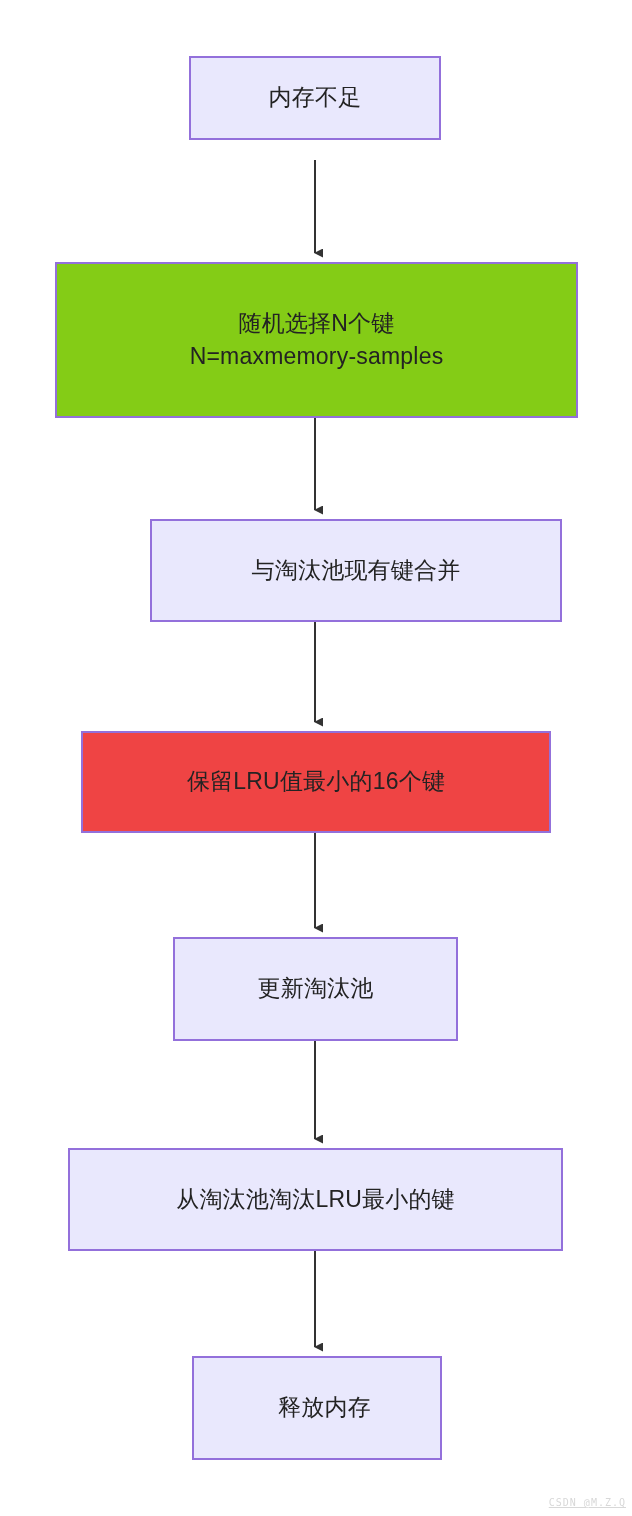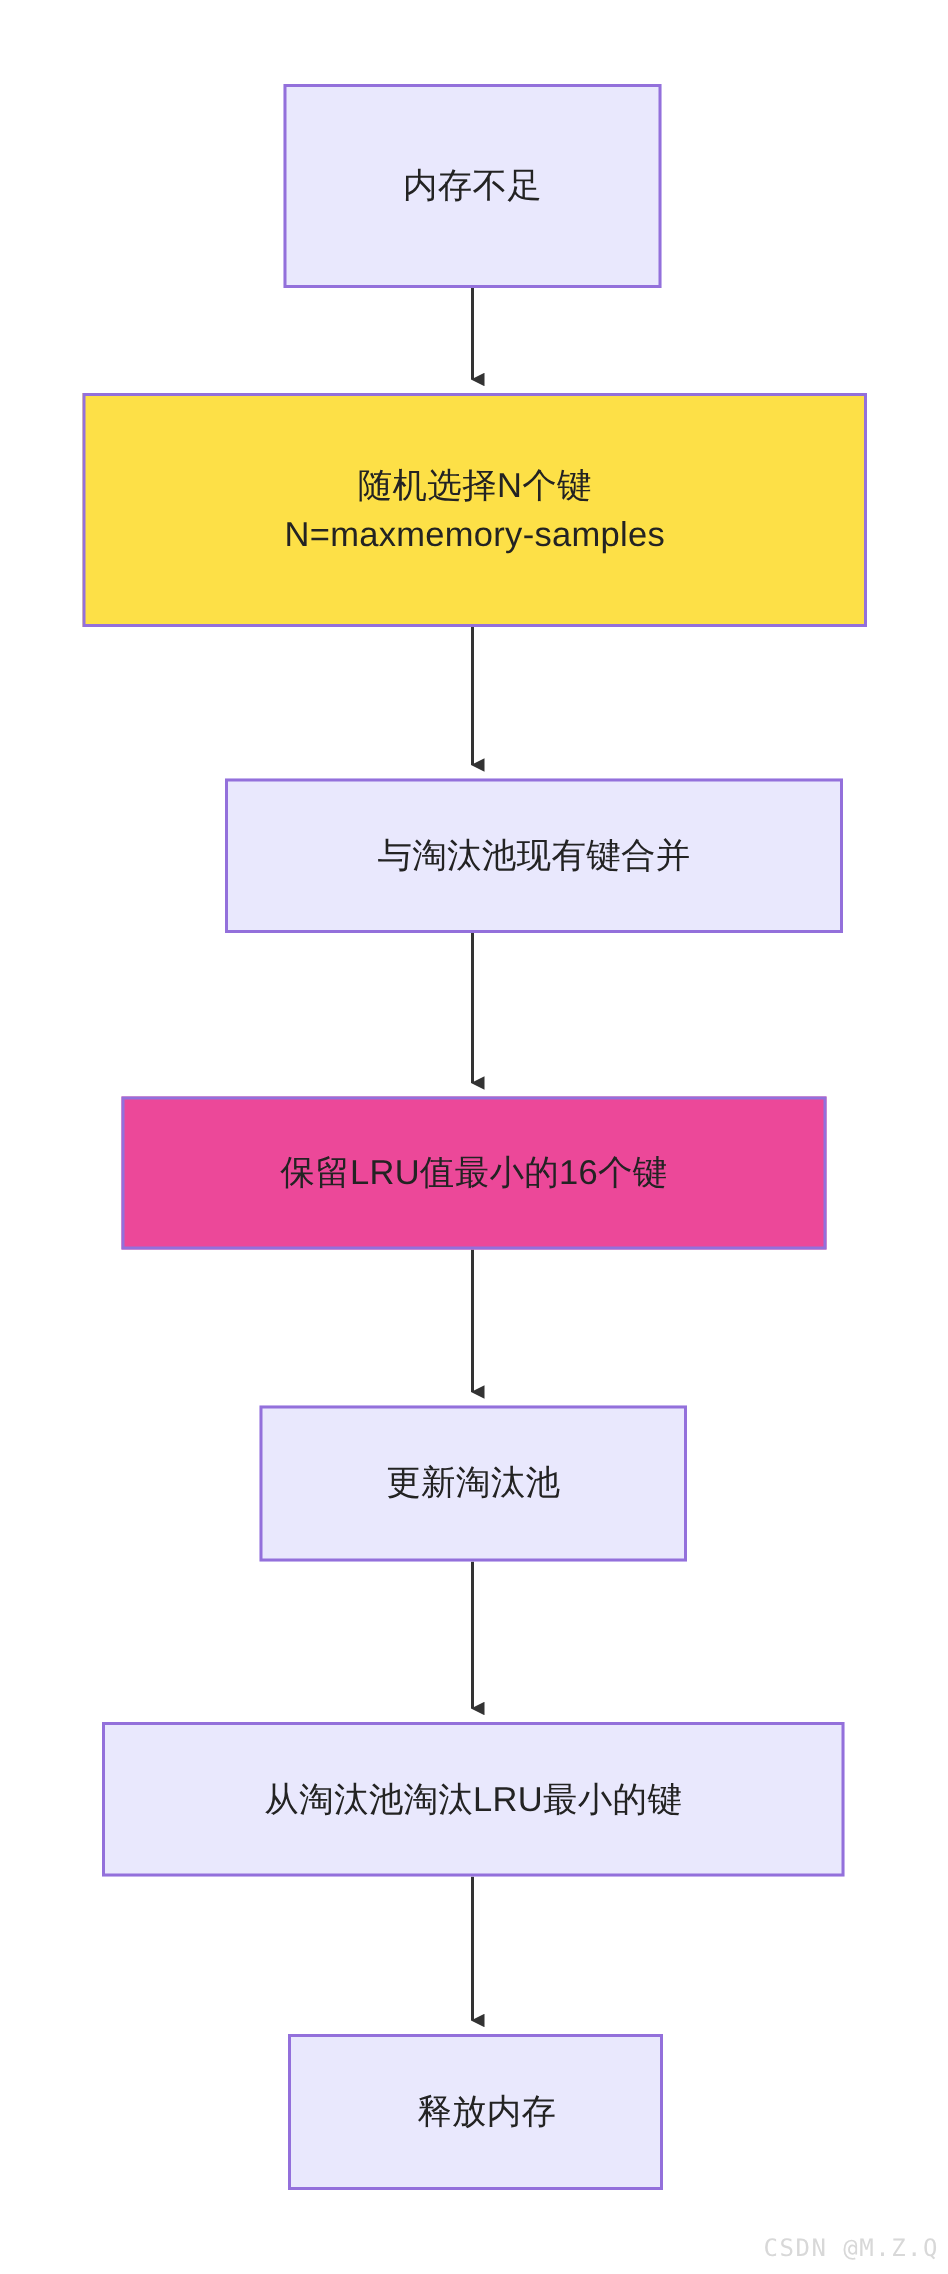--- a/index.html
+++ b/index.html
@@ -38,24 +38,25 @@
     line-height: 1.45;
     letter-spacing: 0.2px;
     white-space: pre-line;
     user-select: none;
   }
   .watermark {
     position: absolute;
     right: 6px;
     bottom: 8px;
     font-family: "DejaVu Sans Mono", "Liberation Mono", monospace;
-    font-size: 16px;
+    font-size: 10px;
     letter-spacing: 1px;
     color: #d8d8d8;
     user-select: none;
+    text-decoration: underline;
   }
 </style>
 </head>
 <body>
 
 <div id="canvas">
 
   <svg id="flow-svg" viewBox="0 0 632 1516" xmlns="http://www.w3.org/2000/svg">
     <defs>
       <marker id="arrowhead" markerWidth="9" markerHeight="9" refX="4.5" refY="8" orient="auto" markerUnits="userSpaceOnUse">
@@ -65,34 +66,34 @@
     <g id="edges-group">
         <line x1="315" y1="160" x2="315" y2="253" stroke="#333333" stroke-width="2" marker-end="url(#arrowhead)"></line>
         <line x1="315" y1="418" x2="315" y2="510" stroke="#333333" stroke-width="2" marker-end="url(#arrowhead)"></line>
         <line x1="315" y1="622" x2="315" y2="722" stroke="#333333" stroke-width="2" marker-end="url(#arrowhead)"></line>
         <line x1="315" y1="833" x2="315" y2="928" stroke="#333333" stroke-width="2" marker-end="url(#arrowhead)"></line>
         <line x1="315" y1="1041" x2="315" y2="1139" stroke="#333333" stroke-width="2" marker-end="url(#arrowhead)"></line>
         <line x1="315" y1="1251" x2="315" y2="1347" stroke="#333333" stroke-width="2" marker-end="url(#arrowhead)"></line>
       </g>
   </svg>
 
-  <div class="node-box" style="left: 189px; top: 56px; width: 252px; height: 136px; background: rgb(233, 232, 253); border-color: rgb(147, 112, 219); color: rgb(35, 35, 35);">
+  <div class="node-box" style="left: 189px; top: 56px; width: 252px; height: 84px; background: rgb(233, 232, 253); border-color: rgb(147, 112, 219); color: rgb(35, 35, 35);">
     <span>内存不足</span>
   </div>
 
-  <div class="node-box" style="left: 55px; top: 262px; width: 523px; height: 156px; background: #fde047; border-color: rgb(147, 112, 219); color: rgb(35, 35, 35);">
+  <div class="node-box" style="left: 55px; top: 262px; width: 523px; height: 156px; background: #84cc16; border-color: rgb(147, 112, 219); color: rgb(35, 35, 35);">
     <span>随机选择N个键
 N=maxmemory-samples</span>
   </div>
 
   <div class="node-box" style="left: 110px; top: 519px; width: 412px; height: 103px; background: rgb(233, 232, 253); border-color: rgb(147, 112, 219); color: rgb(35, 35, 35); margin-left: 40px;">
     <span>与淘汰池现有键合并</span>
   </div>
 
-  <div class="node-box" style="left: 81px; top: 731px; width: 470px; height: 102px; background: #ec4899; border-color: rgb(147, 112, 219); color: rgb(35, 35, 35);">
+  <div class="node-box" style="left: 81px; top: 731px; width: 470px; height: 102px; background: #ef4444; border-color: rgb(147, 112, 219); color: rgb(35, 35, 35);">
     <span>保留LRU值最小的16个键</span>
   </div>
 
   <div class="node-box" style="left: 68px; top: 1148px; width: 495px; height: 103px; background: rgb(233, 232, 253); border-color: rgb(147, 112, 219); color: rgb(35, 35, 35);">
     <span>从淘汰池淘汰LRU最小的键</span>
   </div>
 
   <div class="node-box" style="left: 173px; top: 937px; width: 285px; height: 104px; background: rgb(233, 232, 253); border-color: rgb(147, 112, 219); color: rgb(35, 35, 35);">
     <span>更新淘汰池</span>
   </div>

